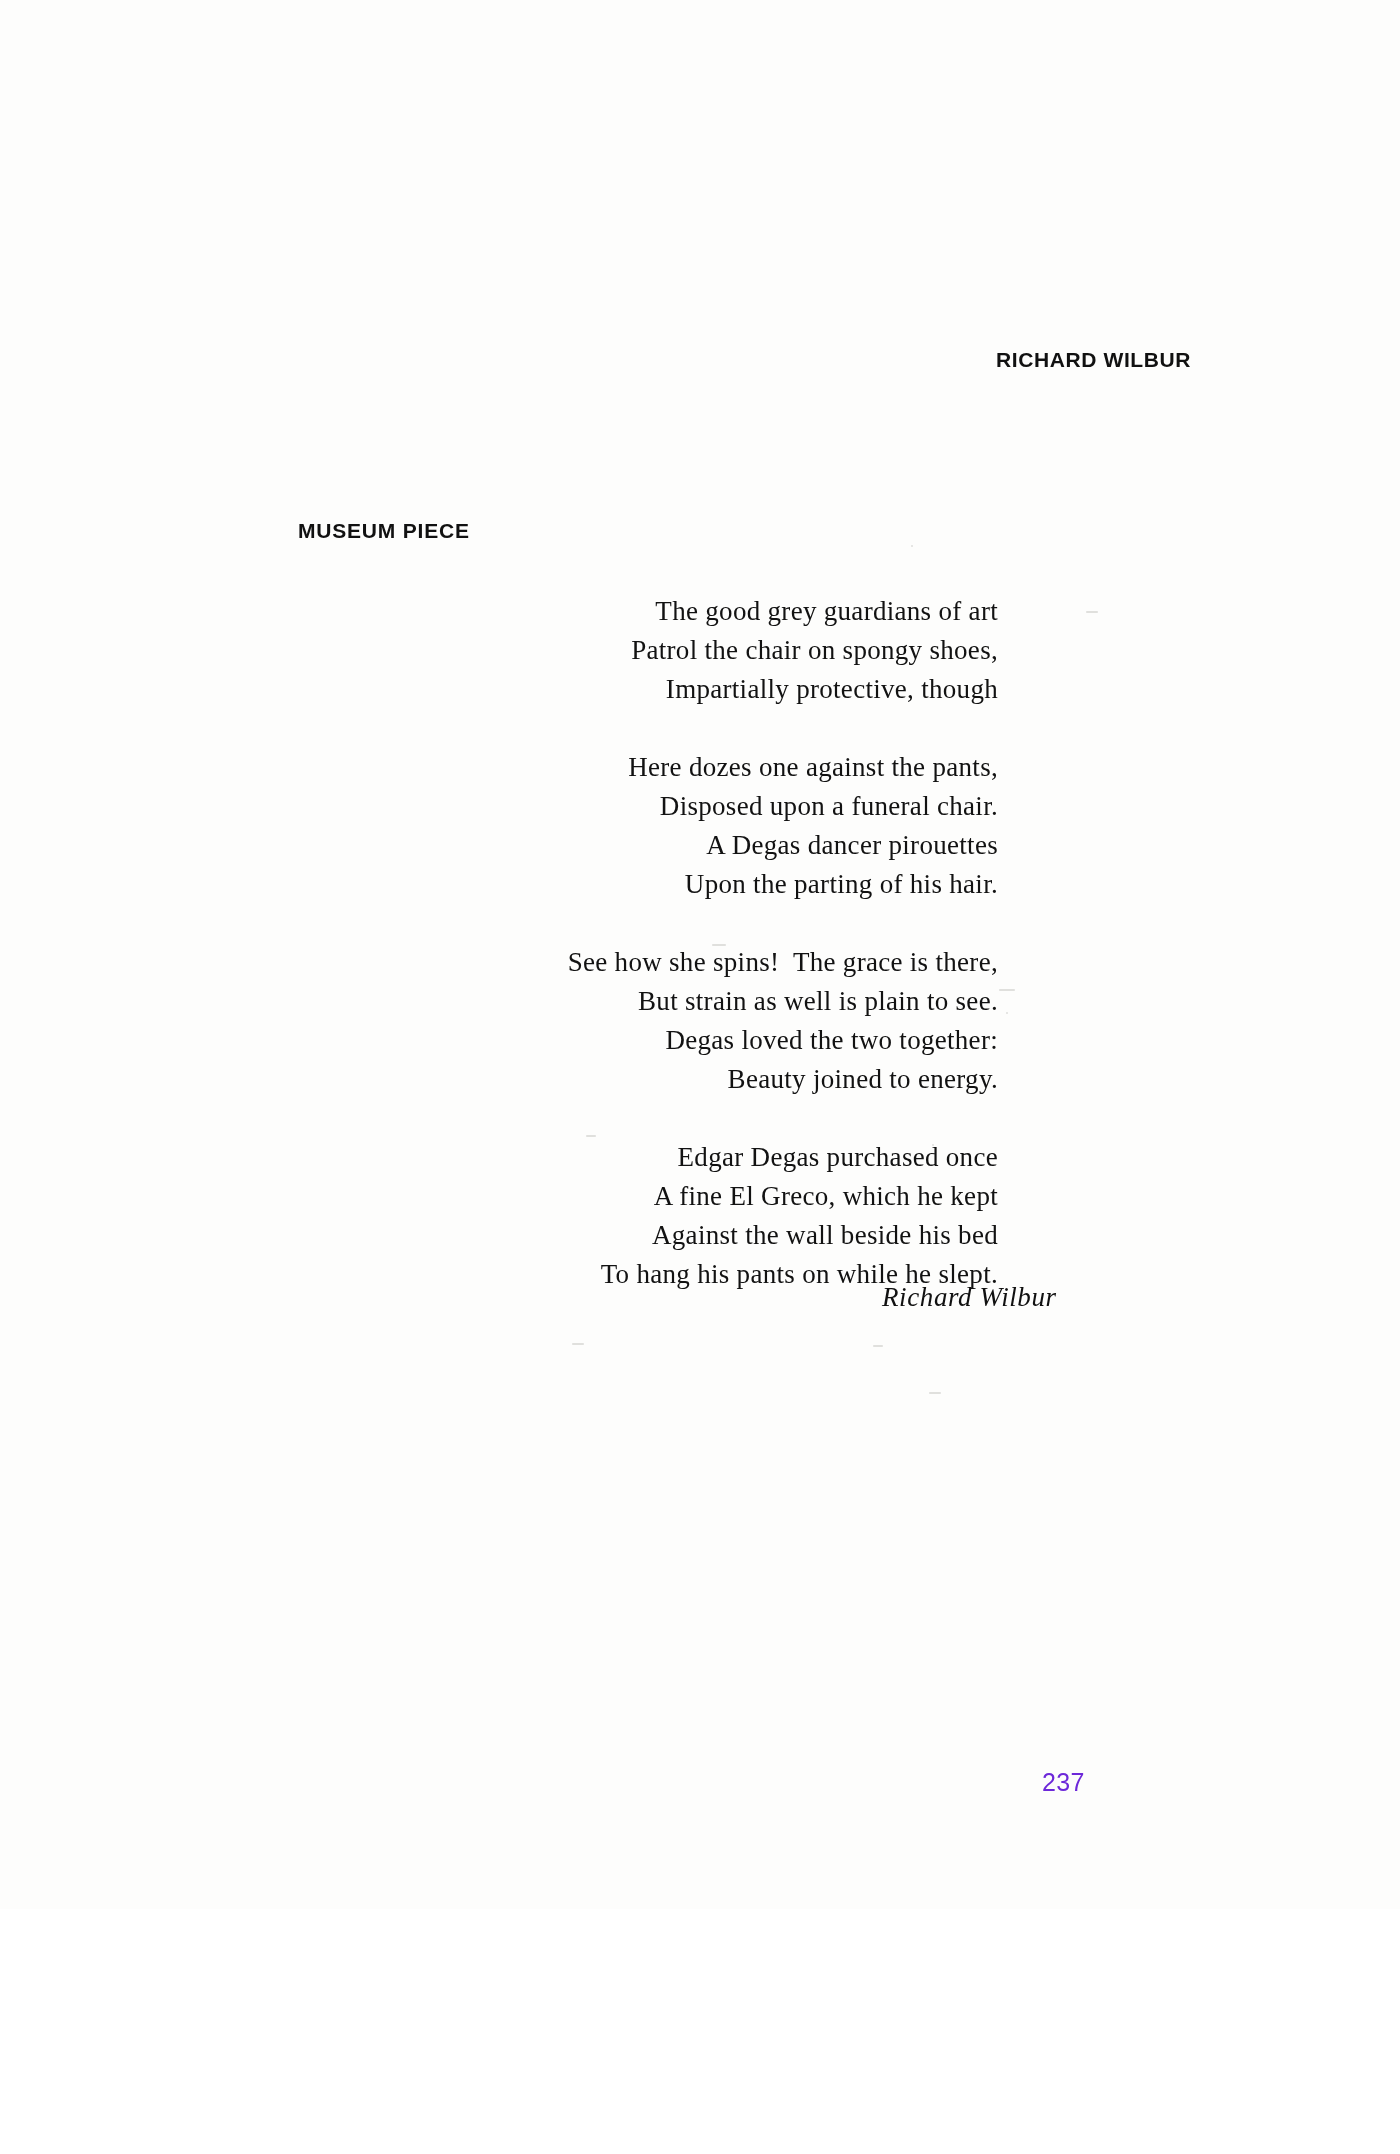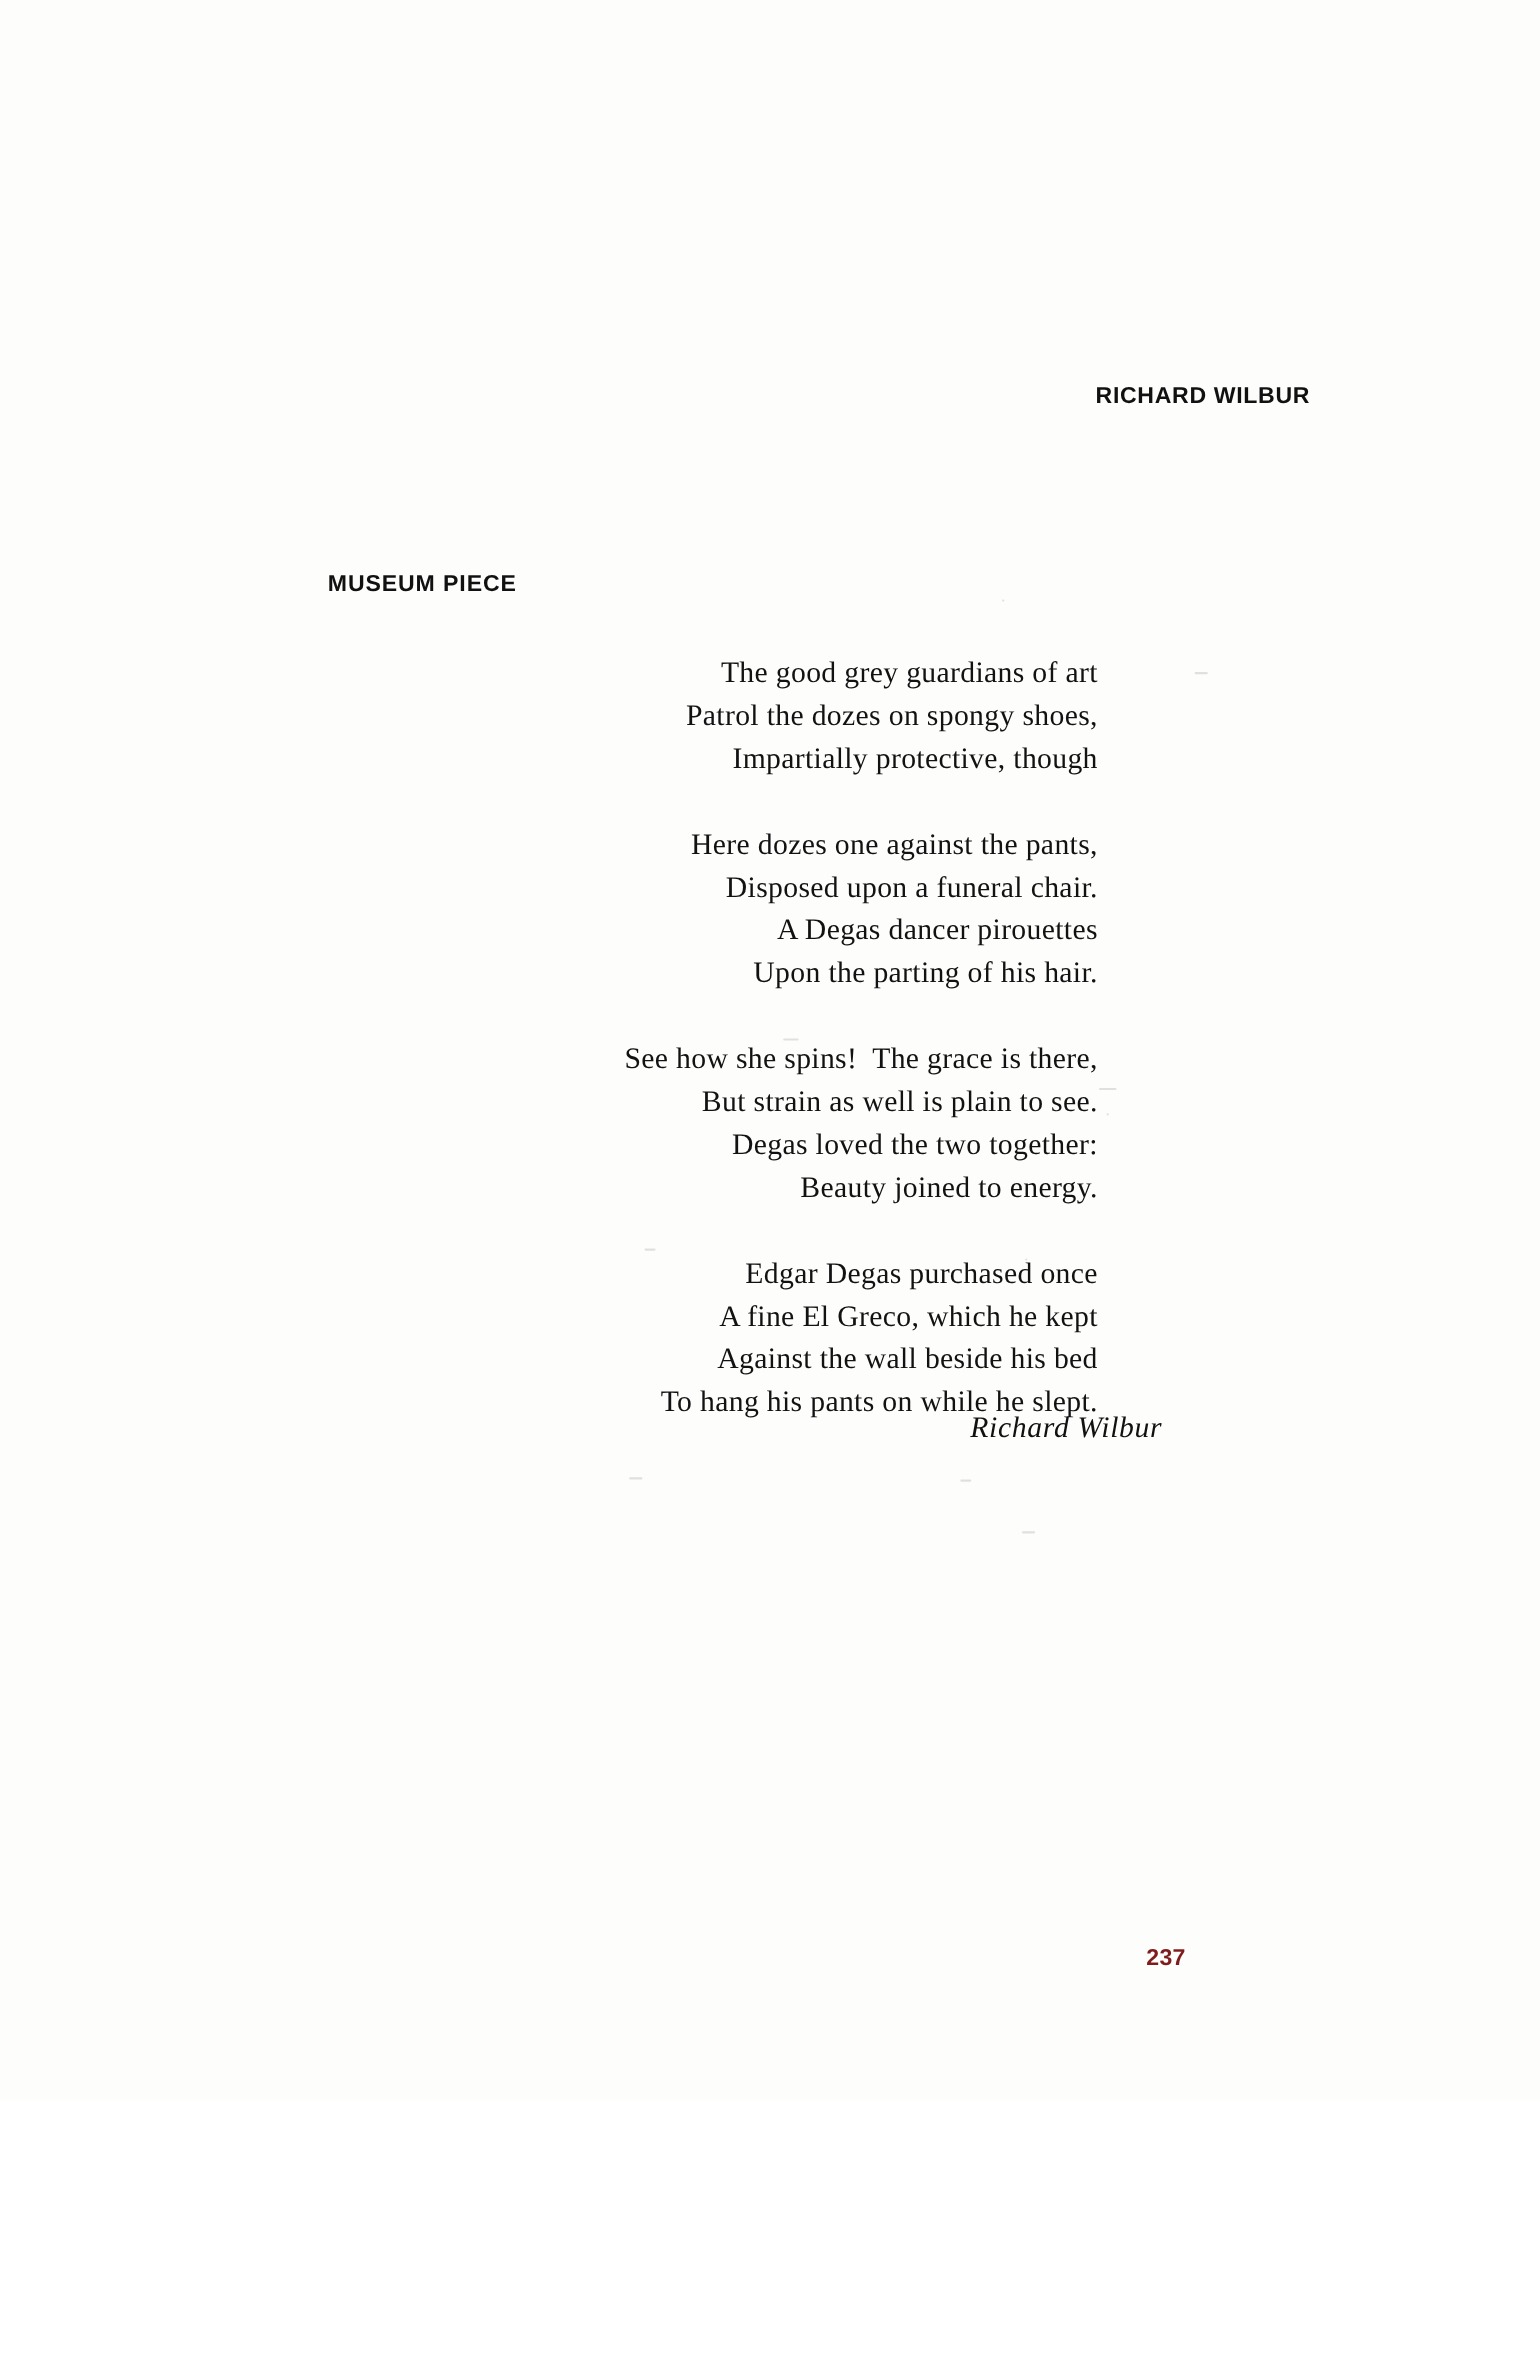--- a/index.html
+++ b/index.html
@@ -86,23 +86,23 @@
     color: #111111;
     white-space: nowrap;
   }
 
   
   .folio {
     position: absolute;
     top: 1768px;
     left: 1042px;
     font-family: "Liberation Sans", sans-serif;
-    font-weight: bold;
-    font-size: 21px;
-    color: #7f1d1d;
+    font-weight: normal;
+    font-size: 25px;
+    color: #6d28d9;
     letter-spacing: 0.3px;
   }
 
   
   .speck {
     position: absolute;
     background: #d8d8d4;
     width: 2px;
     height: 2px;
     border-radius: 50%;
@@ -115,21 +115,21 @@
 <div class="page">
 
   <div class="running-head">RICHARD WILBUR</div>
 
   <div class="poem-title">MUSEUM PIECE</div>
 
   <div class="poem-body">
 
     <div class="stanza">
       <div class="line">The good grey guardians of art</div>
-      <div class="line">Patrol the dozes on spongy shoes,</div>
+      <div class="line">Patrol the chair on spongy shoes,</div>
       <div class="line">Impartially protective, though</div>
     </div>
 
     <div class="stanza">
       <div class="line">Here dozes one against the pants,</div>
       <div class="line">Disposed upon a funeral chair.</div>
       <div class="line">A Degas dancer pirouettes</div>
       <div class="line">Upon the parting of his hair.</div>
     </div>
 

